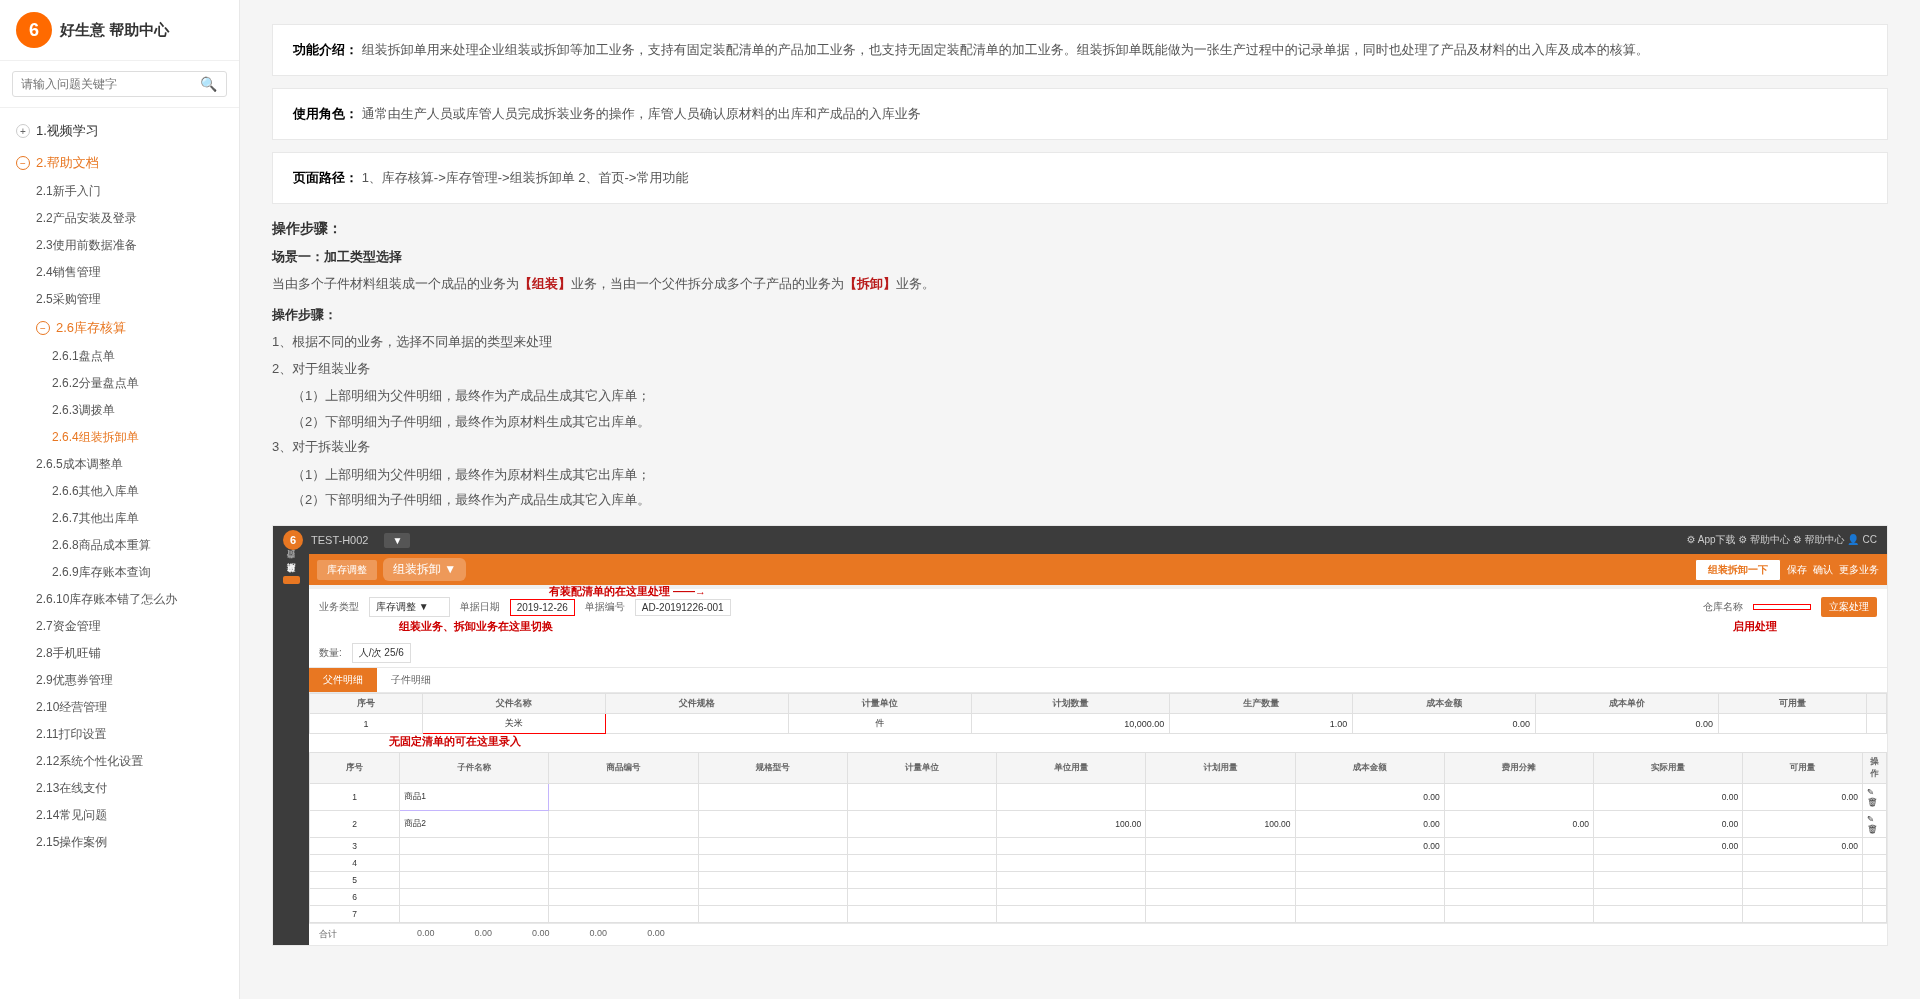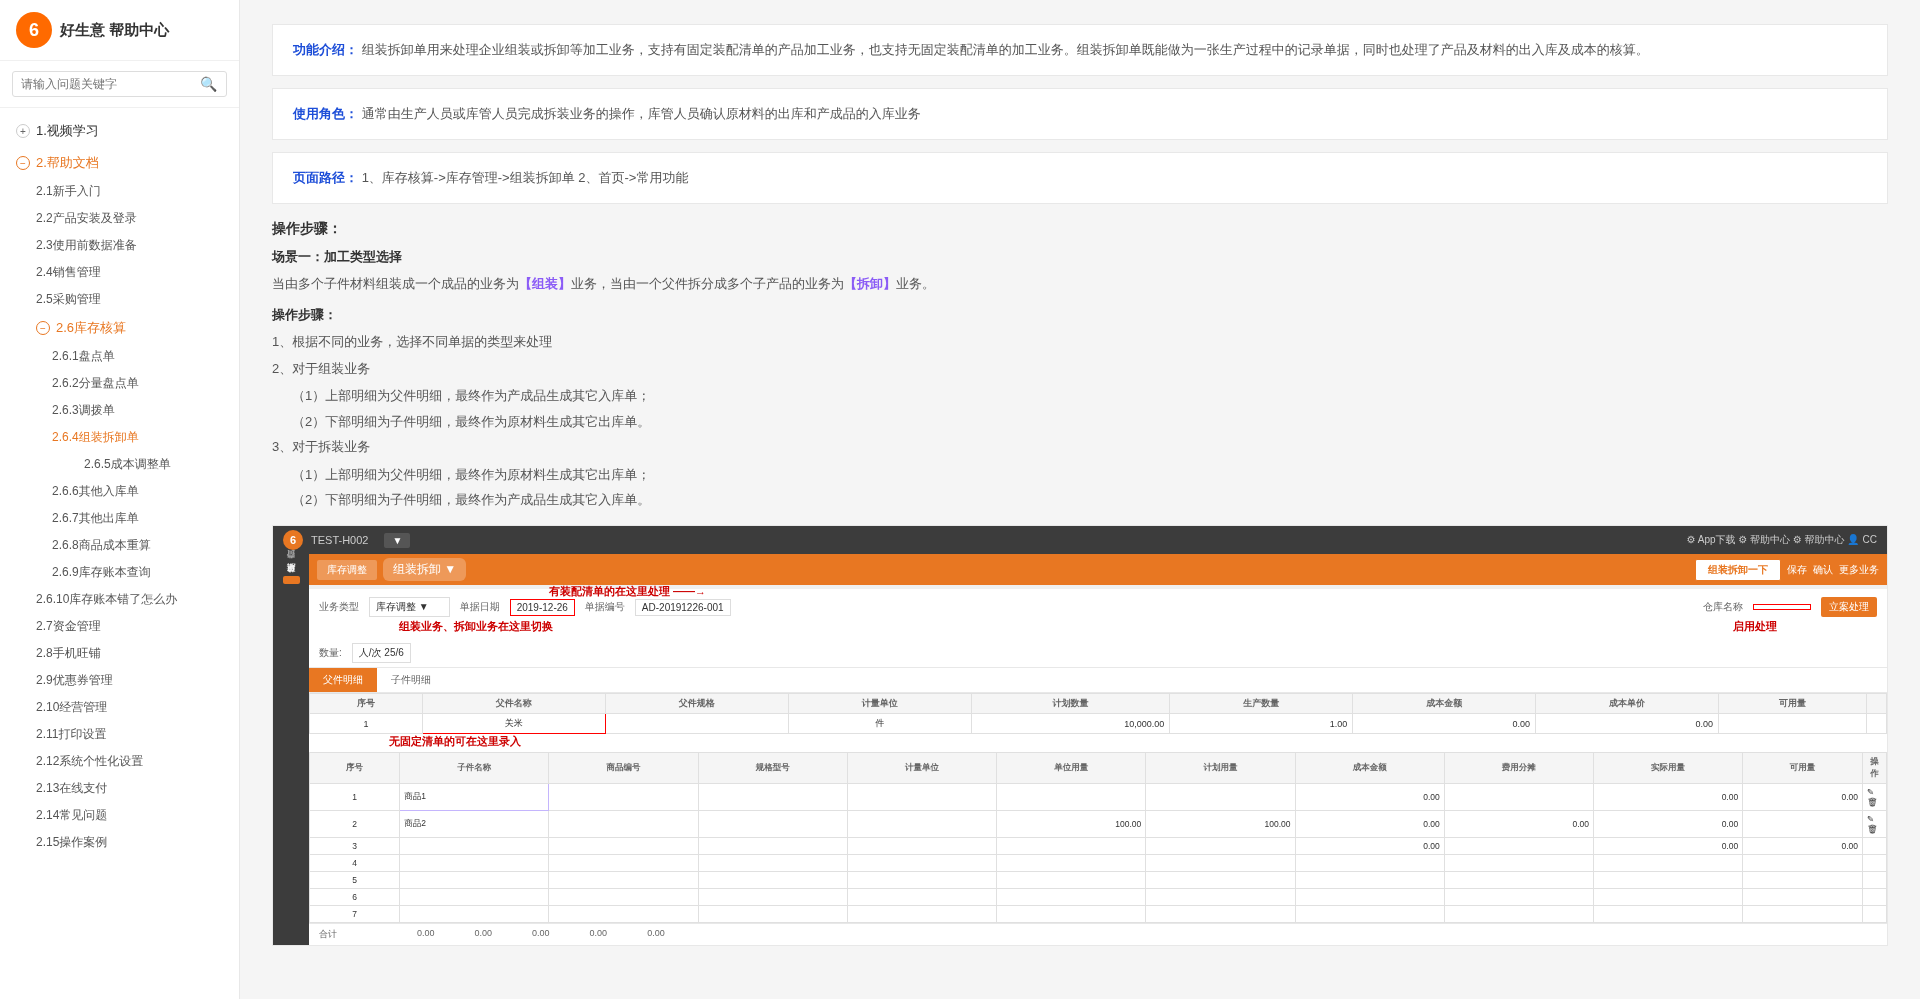--- a/index.html
+++ b/index.html
@@ -179,21 +179,21 @@
       border: 1px solid #e8e8e8;
       padding: 14px 20px;
       margin-bottom: 12px;
       font-size: 13px;
       line-height: 1.7;
       color: #555;
     }
 
     .info-block .label-bold {
       font-weight: bold;
-      color: #1d4ed8;
+      color: #000000;
     }
 
     .section-title {
       font-size: 14px;
       font-weight: bold;
       color: #333;
       margin: 16px 0 10px 0;
     }
 
     .sub-title {
@@ -203,21 +203,21 @@
       margin: 10px 0 6px 0;
     }
 
     .content-text {
       font-size: 13px;
       color: #555;
       line-height: 1.8;
       margin-bottom: 6px;
     }
 
-    .highlight-orange { color: #8b5cf6; font-weight: bold; }
+    .highlight-orange { color: #b91c1c; font-weight: bold; }
 
     .step-item {
       font-size: 13px;
       color: #555;
       line-height: 1.8;
       margin-bottom: 4px;
     }
 
     .sub-step-item {
       font-size: 13px;
@@ -318,21 +318,21 @@
 
         <div class="nav-section-title active-section" style="padding-left:36px; font-size:13px;">
           <span class="minus-icon">−</span>
           <span>2.6库存核算</span>
         </div>
         <div>
           <div class="nav-sub-item" style="padding-left:52px;">2.6.1盘点单</div>
           <div class="nav-sub-item" style="padding-left:52px;">2.6.2分量盘点单</div>
           <div class="nav-sub-item" style="padding-left:52px;">2.6.3调拨单</div>
           <div class="nav-sub-item active" style="padding-left:52px;">2.6.4组装拆卸单</div>
-          <div class="nav-sub-item" style="padding-left:84px;">2.6.5成本调整单</div>
+          <div class="nav-sub-item" style="padding-left:36px;">2.6.5成本调整单</div>
           <div class="nav-sub-item" style="padding-left:52px;">2.6.6其他入库单</div>
           <div class="nav-sub-item" style="padding-left:52px;">2.6.7其他出库单</div>
           <div class="nav-sub-item" style="padding-left:52px;">2.6.8商品成本重算</div>
           <div class="nav-sub-item" style="padding-left:52px;">2.6.9库存账本查询</div>
           <div class="nav-sub-item" style="">2.6.10库存账本错了怎么办</div>
         </div>
 
         <div class="nav-sub-item">2.7资金管理</div>
         <div class="nav-sub-item">2.8手机旺铺</div>
         <div class="nav-sub-item">2.9优惠券管理</div>

